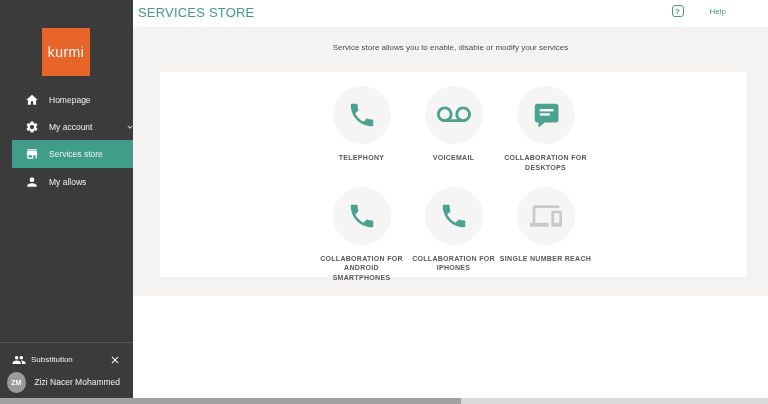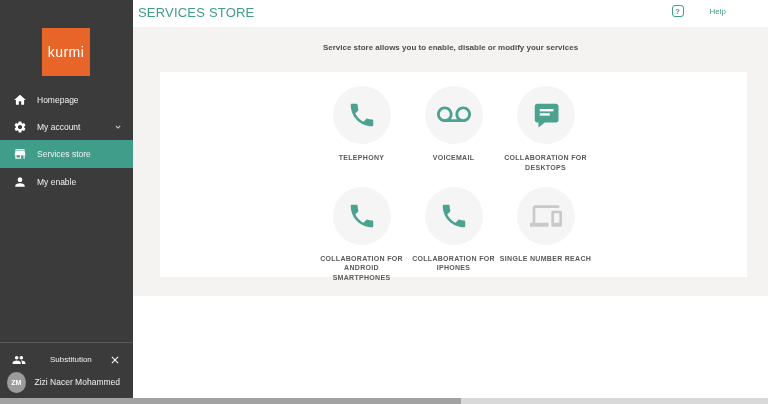--- a/index.html
+++ b/index.html
@@ -5,53 +5,53 @@
   * { margin:0; padding:0; box-sizing:border-box; }
   html,body { width:768px; height:404px; }
   body { font-family:"Liberation Sans", sans-serif; background:#fff; overflow:hidden; }
   #app { position:relative; width:768px; height:404px; background:#fff; overflow:hidden; }
 
   
   .sidebar { position:absolute; left:0; top:0; width:133px; height:398px; background:#3b3b3b; }
   .logo { position:absolute; left:42px; top:28px; width:48px; height:48px; background:#e8652a;
           display:flex; align-items:center; justify-content:center; }
   .logo span { color:#fff; font-size:14px; font-weight:400; letter-spacing:0.5px; }
-  .nav { position:absolute; left:0; top:86px; width:133px; }
+  .nav { position:absolute; left:12px; top:86px; width:133px; }
   .nav-item { position:relative; height:27px; display:flex; align-items:center; cursor:pointer; }
   .nav-item.active { background:#3f9d8a; height:28px; }
   .nav-icon { width:14px; height:14px; margin-left:13px; color:#fff; flex:0 0 auto; }
   .nav-icon svg { width:14px; height:14px; display:block; }
   .nav-label { color:#f2f2f2; font-size:8.5px; margin-left:10px; white-space:nowrap; }
   .chevron { position:absolute; right:10px; width:10px; height:10px; color:#e0e0e0; }
   .chevron svg { width:10px; height:10px; display:block; }
 
   .side-divider { position:absolute; left:0; top:342px; width:133px; height:1px; background:#5a5a5a; }
   .subst-row { position:absolute; left:0; top:349px; width:133px; height:21px; display:flex; align-items:center; }
   .subst-icon { width:14px; height:14px; margin-left:12px; color:#fff; }
   .subst-icon svg { width:14px; height:14px; display:block; }
-  .subst-label { color:#f2f2f2; font-size:8px; margin-left:24px; flex:1; }
+  .subst-label { color:#f2f2f2; font-size:8px; margin-left:5px; flex:1; }
   .subst-close { width:12px; height:12px; margin-right:12px; color:#fff; cursor:pointer; }
   .subst-close svg { width:12px; height:12px; display:block; }
   .user-row { position:absolute; left:0; top:370px; width:120px; height:24px; display:flex; align-items:center; cursor:pointer; }
   .avatar { width:21px; height:21px; border-radius:50%; background:#9b9b9b; margin-left:7px;
             display:flex; align-items:center; justify-content:center; color:#fff; font-size:7px; font-weight:700; }
   .user-name { color:#f2f2f2; font-size:8.5px; margin-left:9px; white-space:nowrap; }
 
   
   .main-header { position:absolute; left:133px; top:0; width:635px; height:27px; background:#fff; }
   .page-title { position:absolute; left:5px; top:5px; color:#3f9d8a; font-size:13px; font-weight:500; letter-spacing:0.2px; }
   .help { position:absolute; right:42px; top:5px; display:flex; align-items:center; cursor:pointer; }
   .help-bubble { width:12px; height:12px; border:1.4px solid #3f9d8a; border-radius:3px;
                  color:#3f9d8a; font-size:8px; font-weight:700; display:flex; align-items:center; justify-content:center; }
   .help-label { color:#3f9d8a; font-size:8px; margin-left:6px;padding-left:20px; }
 
   
   .content { position:absolute; left:133px; top:27px; width:635px; height:269px; background:#f4f3f1; }
   .subtitle { position:absolute; left:0; top:16px; width:100%; text-align:center;
-              color:#4d4d4d; font-size:8px; font-weight:700; }
+              color:#4d4d4d; font-size:8px; font-weight:400; }
   .card { position:absolute; left:27px; top:45px; width:587px; height:205px; background:#fff; }
   .tiles { position:absolute; left:0; top:14px; width:100%; display:flex; flex-direction:column; align-items:center; }
   .tile-row { display:flex; }
   .tile { width:92px; display:flex; flex-direction:column; align-items:center; cursor:pointer; }
   .tile-row.row2 { margin-top:14px; }
   .tile-circle { width:58px; height:58px; border-radius:50%; background:#f5f5f5;
                  display:flex; align-items:center; justify-content:center; }
   .tile-icon { color:#4ba28e; }
   .tile-icon svg { display:block; }
   .tile.disabled .tile-icon { color:#c9c9c9; }
@@ -103,21 +103,21 @@
             </svg>
         </span>
         <span class="nav-label">Services store</span>
       </div>
       <div class="nav-item">
         <span class="nav-icon">
           <svg viewBox="0 0 24 24" fill="currentColor">
               <path d="M12 12c2.21 0 4-1.79 4-4s-1.79-4-4-4-4 1.79-4 4 1.79 4 4 4zm0 2c-2.67 0-8 1.34-8 4v2h16v-2c0-2.66-5.33-4-8-4z"></path>
             </svg>
         </span>
-        <span class="nav-label">My enable</span>
+        <span class="nav-label">My allows</span>
       </div>
     </div>
 
     <div class="side-divider"></div>
 
     <div class="subst-row">
       <span class="subst-icon">
         <svg viewBox="0 0 24 24" fill="currentColor">
             <path d="M16 11c1.66 0 2.99-1.34 2.99-3S17.66 5 16 5c-1.66 0-3 1.34-3 3s1.34 3 3 3zm-8 0c1.66 0 2.99-1.34 2.99-3S9.66 5 8 5C6.34 5 5 6.34 5 8s1.34 3 3 3zm0 2c-2.33 0-7 1.17-7 3.5V19h14v-2.5c0-2.33-4.67-3.5-7-3.5zm8 0c-.29 0-.62.02-.97.05 1.16.84 1.97 1.97 1.97 3.45V19h6v-2.5c0-2.33-4.67-3.5-7-3.5z"></path>
           </svg>

